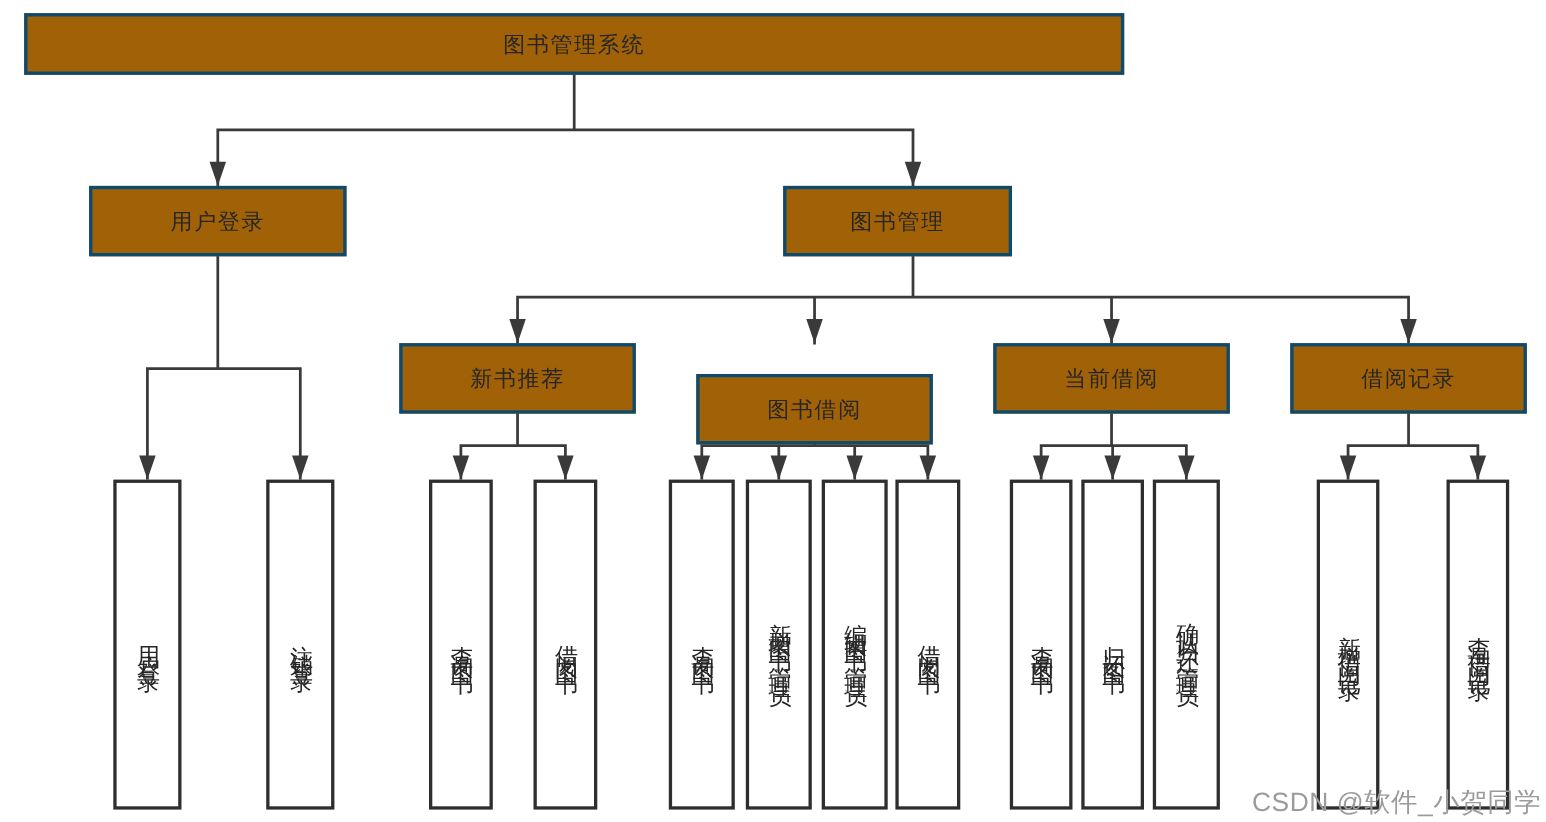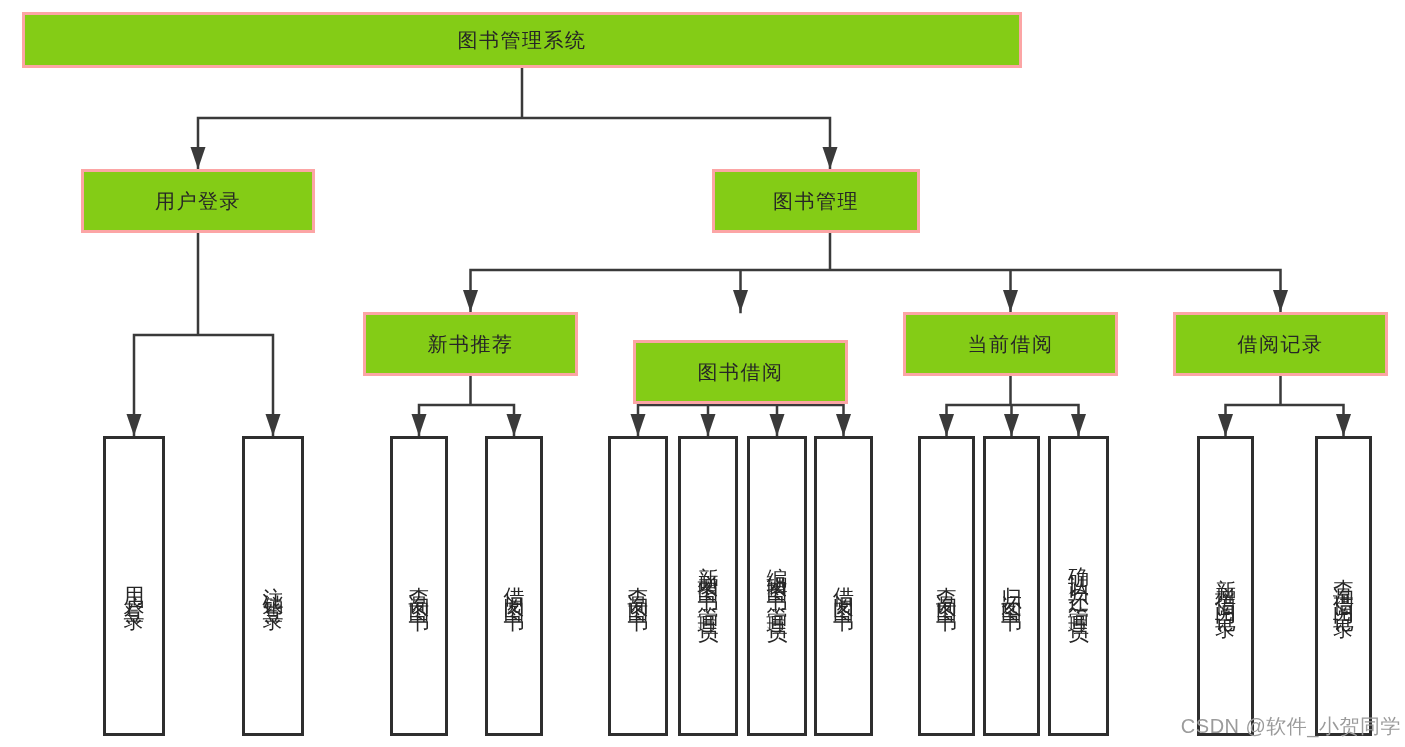--- a/index.html
+++ b/index.html
@@ -2,38 +2,38 @@
 <html><head>
 <meta charset="utf-8">
 <style>
   html,body{margin:0;padding:0;background:#ffffff;}
   .canvas{
     position:relative;width:1405px;height:747px;background:#ffffff;
     font-family:"Liberation Sans","DejaVu Sans",sans-serif;color:#262626;overflow:hidden;
   }
   .wires{position:absolute;left:0;top:0;}
   .hbox{
-    position:absolute;box-sizing:border-box;background:#84cc16;
-    border:3px solid #fca5a5;display:flex;align-items:center;justify-content:center;
+    position:absolute;box-sizing:border-box;background:#a16207;
+    border:3px solid #0c4a6e;display:flex;align-items:center;justify-content:center;
     font-size:20px;letter-spacing:1.5px;white-space:nowrap;
   }
   .vbox{
     position:absolute;box-sizing:border-box;background:#ffffff;
     border:3px solid #2e2e2e;top:436px;height:300px;
   }
   .vbox .vtext{
     position:absolute;left:50%;top:50%;transform:translate(-50%,-50%);
     writing-mode:vertical-rl;font-size:21px;line-height:1.05;
     letter-spacing:8px;white-space:nowrap;
   }
   .l2{top:169px;height:64px;}
   .l3{top:312px;height:64px;width:215px;}
   .watermark{
     position:absolute;top:713px;right:4px;z-index:6;
-    font-size:20px;color:#9b9b9b;letter-spacing:0.5px;white-space:nowrap;
+    font-size:24px;color:#9b9b9b;letter-spacing:0.5px;white-space:nowrap;
   }
 </style>
 </head>
 <body>
 
 <div class="canvas">
 
   <svg class="wires" width="1405" height="747" viewBox="0 0 1405 747">
     <g stroke="#3a3a3a" stroke-width="2.5" fill="none" stroke-linecap="square">
 

